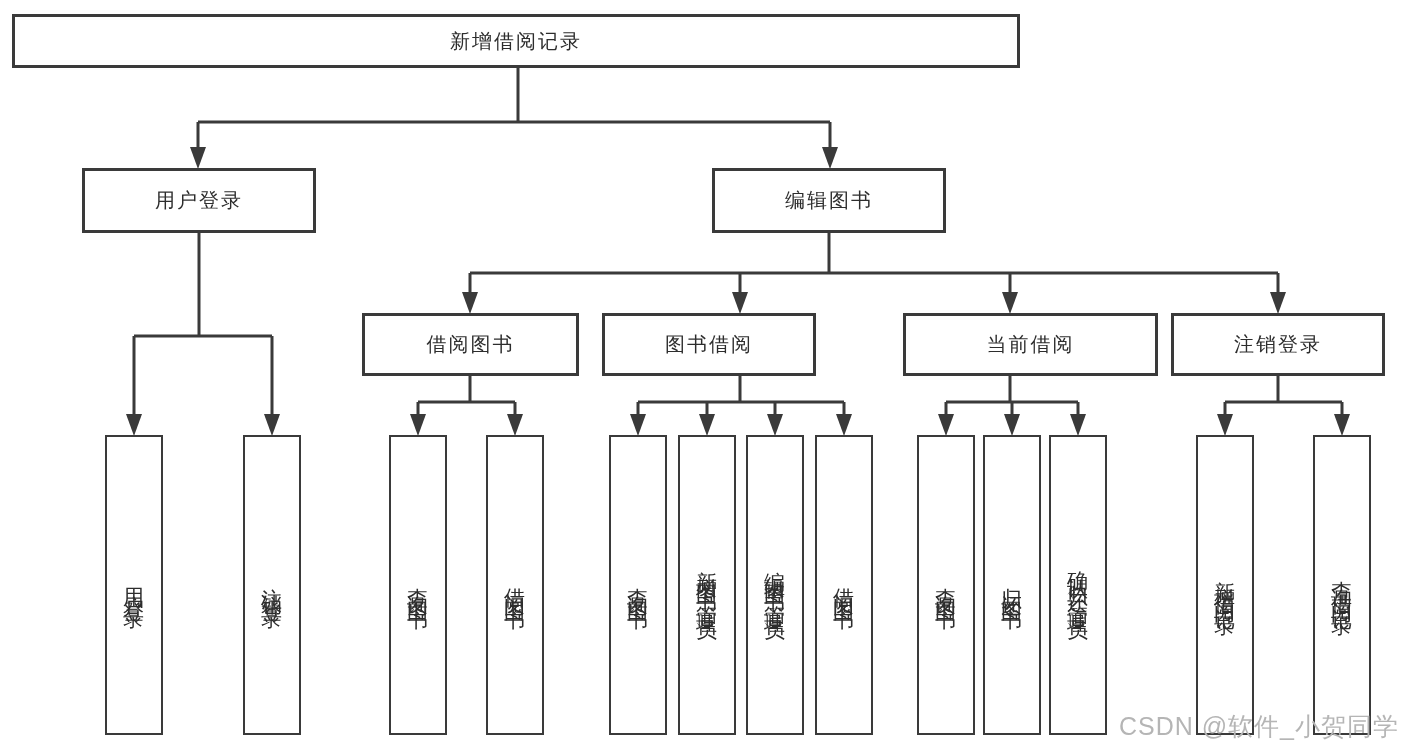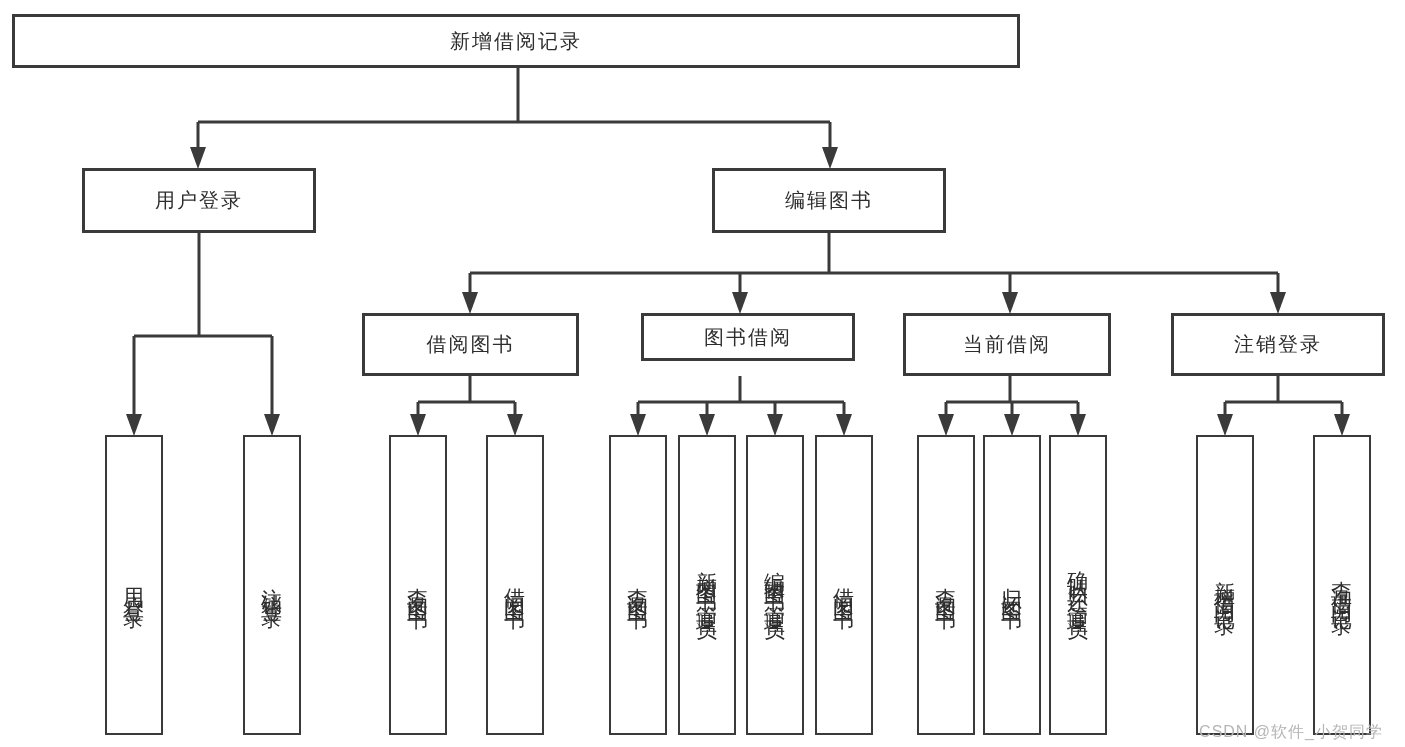--- a/index.html
+++ b/index.html
@@ -39,23 +39,23 @@
   .node.v { border-width: 2.5px; }
   .node.v span {
     writing-mode: vertical-rl;
     text-orientation: mixed;
     font-size: 21px;
     letter-spacing: 7px;
     line-height: 1;
   }
   .watermark {
     position: absolute;
-    right: 22px;
+    right: 6px;
     bottom: 4px;
-    font-size: 16px;
+    font-size: 25px;
     letter-spacing: 1px;
     color: var(--watermark);
     z-index: 5;
     white-space: nowrap;
   }
 </style>
 </head>
 <body>
 
 <div class="canvas">
@@ -101,24 +101,24 @@
   <div class="node h" style="left:82px; top:168px; width:234px; height:65px">
     <span>用户登录</span>
   </div>
   <div class="node h" style="left:712px; top:168px; width:234px; height:65px">
     <span>编辑图书</span>
   </div>
 
   <div class="node h" style="left:362px; top:313px; width:217px; height:63px">
     <span>借阅图书</span>
   </div>
-  <div class="node h" style="left:641px; top:313px; width:214px; height:48px">
+  <div class="node h" style="left:602px; top:313px; width:214px; height:63px">
     <span>图书借阅</span>
   </div>
-  <div class="node h" style="left:903px; top:313px; width:208px; height:63px">
+  <div class="node h" style="left:903px; top:313px; width:255px; height:63px">
     <span>当前借阅</span>
   </div>
   <div class="node h" style="left:1171px; top:313px; width:214px; height:63px">
     <span>注销登录</span>
   </div>
 
   <div class="node v" style="left:105px; top:435px; width:58px; height:300px">
     <span>用户登录</span>
   </div>
   <div class="node v" style="left:243px; top:435px; width:58px; height:300px">

